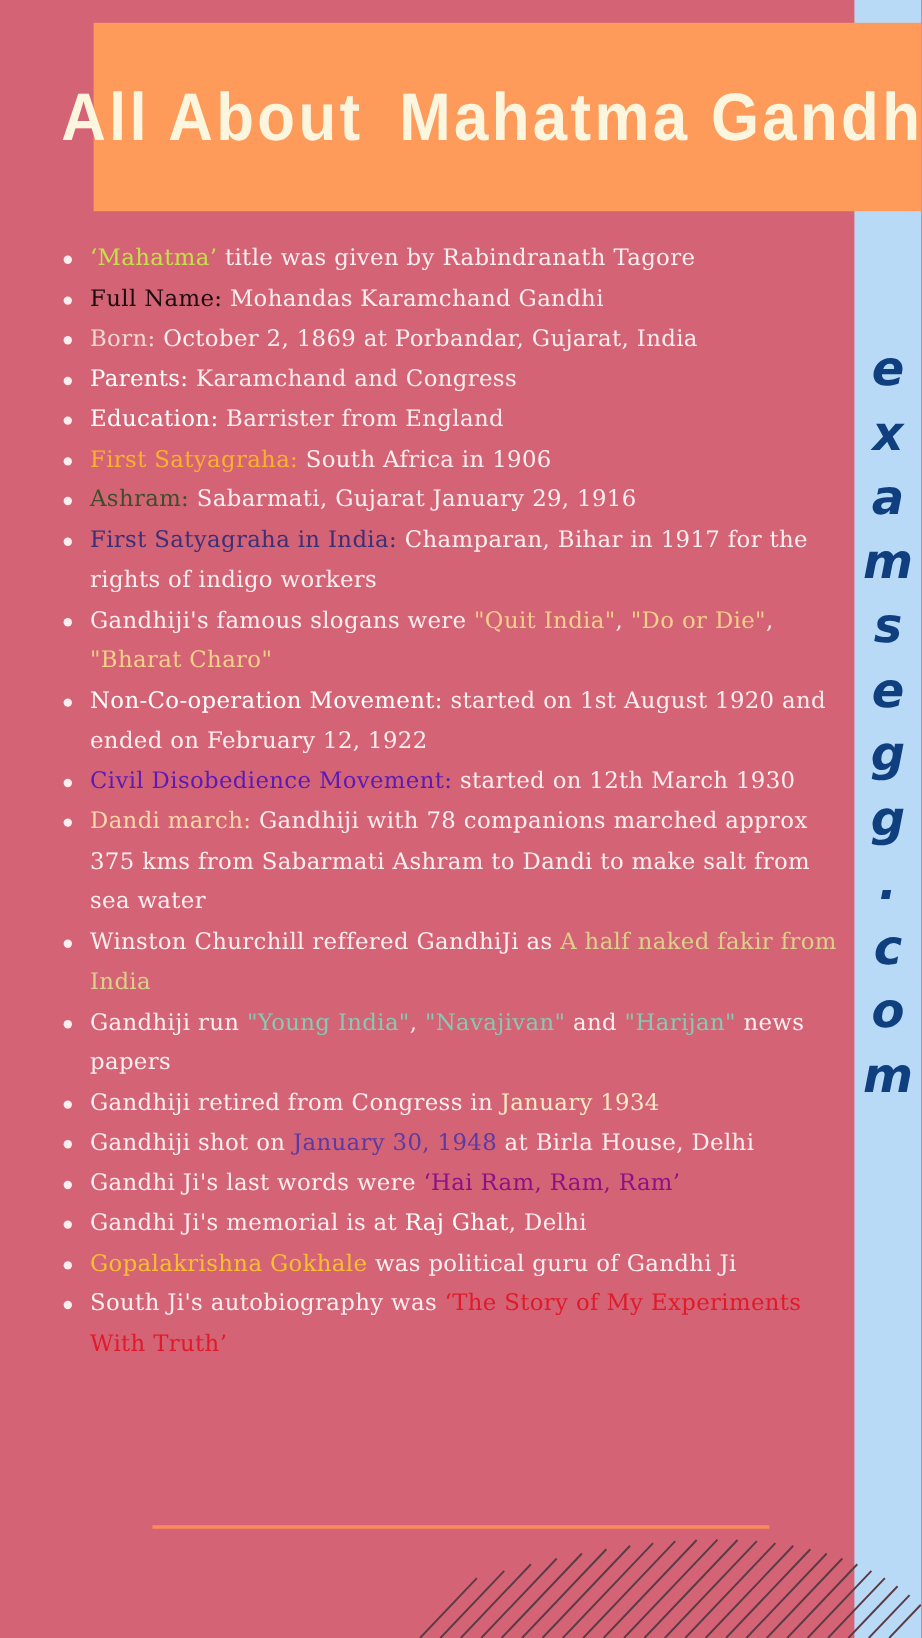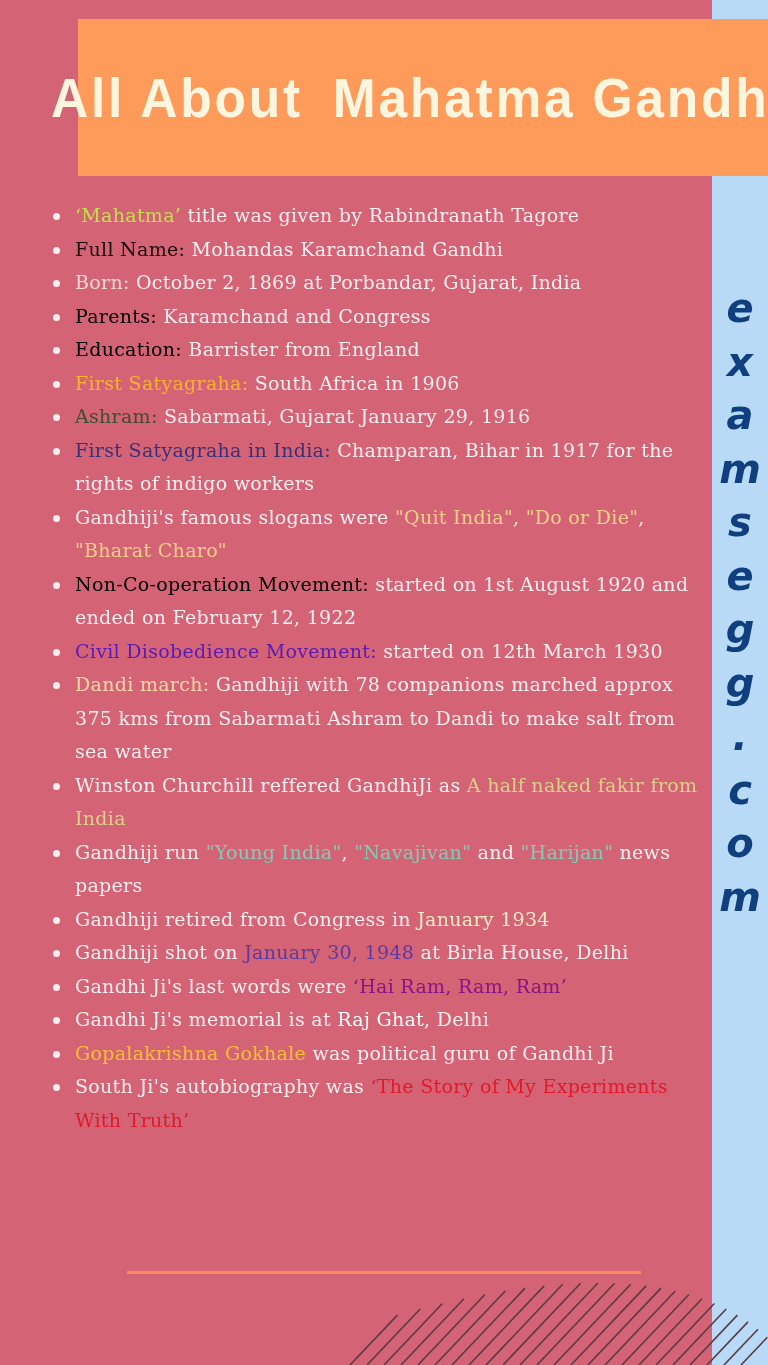--- a/index.html
+++ b/index.html
@@ -82,27 +82,27 @@
     <span>.</span>
     <span>c</span>
     <span>o</span>
     <span>m</span>
   </div>
 
 <ul class="facts" id="facts">
     <li><span style="color: rgb(196, 224, 74);">‘Mahatma’</span><span> title was given by Rabindranath Tagore</span></li>
     <li><span style="color: rgb(26, 11, 14);">Full Name:</span><span> Mohandas Karamchand Gandhi</span></li>
     <li><span style="color: rgb(240, 216, 210);">Born:</span><span> October 2, 1869 at Porbandar, Gujarat, India</span></li>
-    <li><span style="color: #000000;">Parents:</span><span> Karamchand and Congress</span></li>
-    <li><span style="color: #000000;">Education:</span><span> Barrister from England</span></li>
+    <li><span style="color: #ffffff;">Parents:</span><span> Karamchand and Congress</span></li>
+    <li><span style="color: #ffffff;">Education:</span><span> Barrister from England</span></li>
     <li><span style="color: rgb(249, 177, 46);">First Satyagraha:</span><span> South Africa in 1906</span></li>
     <li><span style="color: rgb(61, 78, 42);">Ashram:</span><span> Sabarmati, Gujarat January 29, 1916</span></li>
     <li><span style="color: rgb(59, 47, 120);">First Satyagraha in India:</span><span> Champaran, Bihar in 1917 for the rights of indigo workers</span></li>
     <li><span>Gandhiji's famous slogans were </span><span style="color: rgb(244, 208, 138);">"Quit India"</span><span>, </span><span style="color: rgb(244, 208, 138);">"Do or Die"</span><span>, </span><span style="color: rgb(244, 208, 138);">"Bharat Charo"</span></li>
-    <li><span style="color: #000000; margin-top: 36px;">Non-Co-operation Movement:</span><span> started on 1st August 1920 and ended on February 12, 1922</span></li>
+    <li><span style="color: #ffffff; margin-top: 36px;">Non-Co-operation Movement:</span><span> started on 1st August 1920 and ended on February 12, 1922</span></li>
     <li><span style="color: rgb(90, 26, 184);">Civil Disobedience Movement:</span><span> started on 12th March 1930</span></li>
     <li><span style="color: rgb(251, 216, 168);">Dandi march:</span><span> Gandhiji with 78 companions marched approx 375 kms from Sabarmati Ashram to Dandi to make salt from sea water</span></li>
     <li><span>Winston Churchill reffered GandhiJi as </span><span style="color: rgb(220, 207, 138);">A half naked fakir from India</span></li>
     <li><span>Gandhiji run </span><span style="color: rgb(134, 201, 180);">"Young India"</span><span>, </span><span style="color: rgb(134, 201, 180);">"Navajivan"</span><span> and </span><span style="color: rgb(134, 201, 180);">"Harijan"</span><span> news papers</span></li>
     <li><span>Gandhiji retired from Congress in </span><span style="color: rgb(244, 236, 196);">January 1934</span></li>
     <li><span>Gandhiji shot on </span><span style="color: rgb(91, 58, 164);">January 30, 1948</span><span> at Birla House, Delhi</span></li>
     <li><span>Gandhi Ji's last words were </span><span style="color: rgb(138, 18, 136);">‘Hai Ram, Ram, Ram’</span></li>
     <li><span>Gandhi Ji's memorial is at </span><span style="color: #ffffff;">Raj Ghat</span><span>, Delhi</span></li>
     <li><span style="color: rgb(251, 191, 48);">Gopalakrishna Gokhale</span><span> was political guru of Gandhi Ji</span></li>
     <li><span>South Ji's autobiography was </span><span style="color: rgb(224, 26, 42);">‘The Story of My Experiments With Truth’</span></li>

